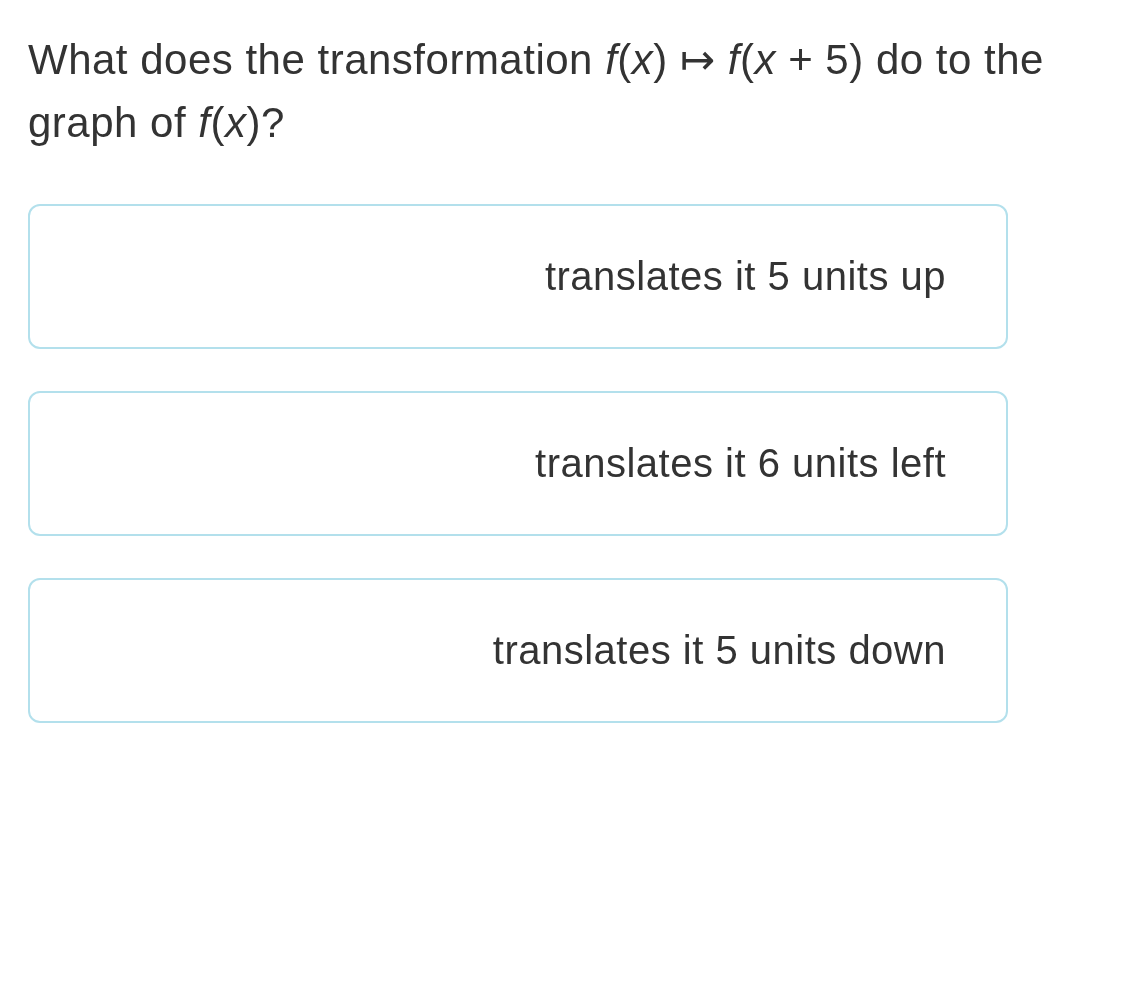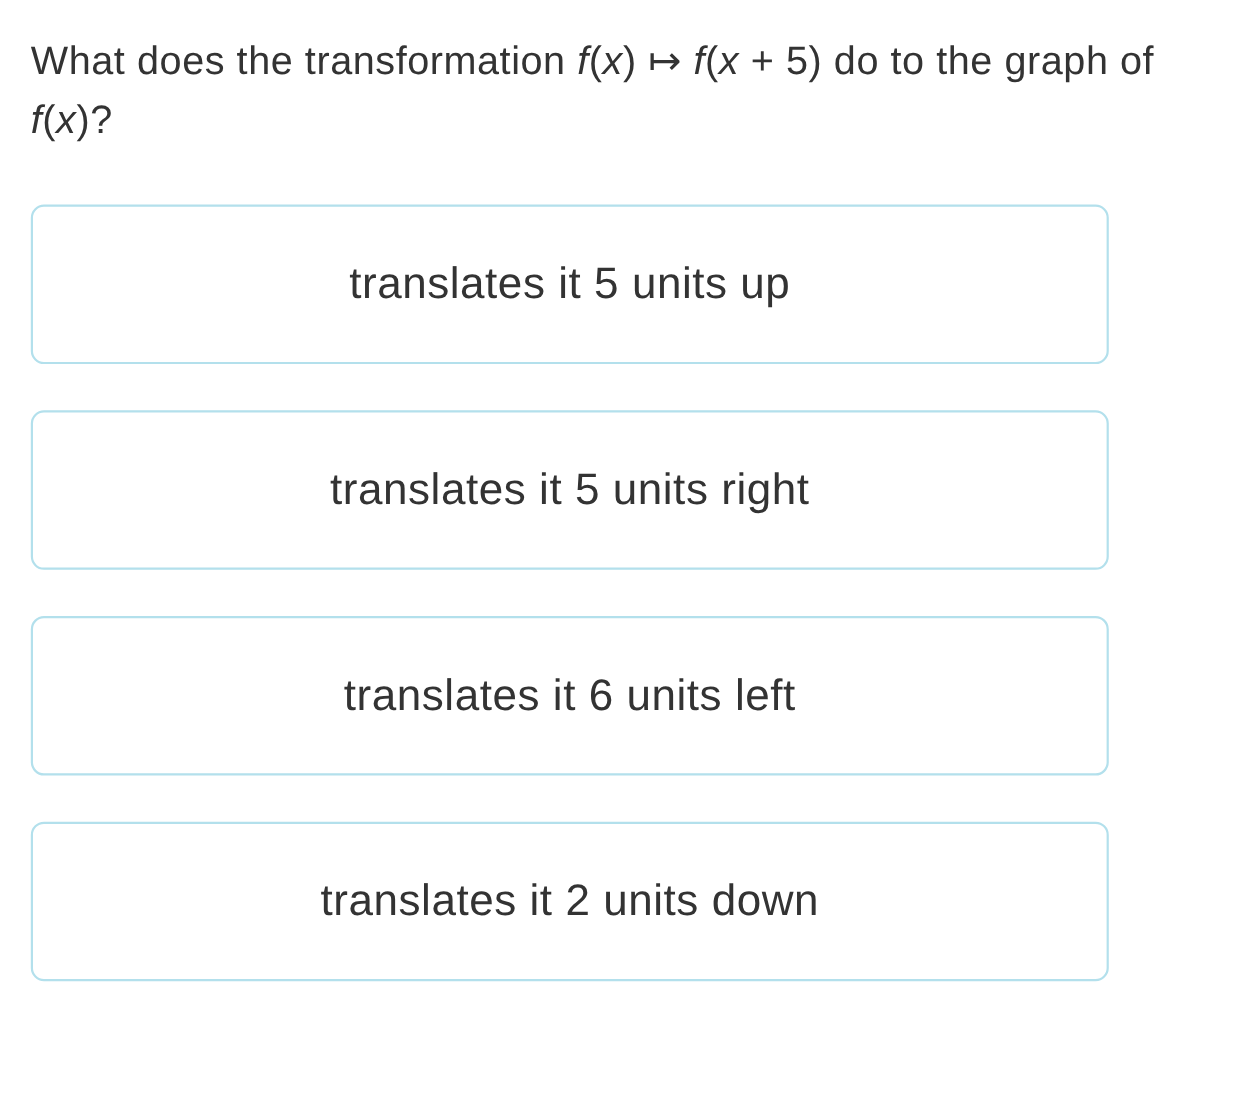--- a/index.html
+++ b/index.html
@@ -7,21 +7,21 @@
       padding: 0;
       box-sizing: border-box;
     }
     body {
       font-family: Verdana, Geneva, sans-serif;
       background: #ffffff;
       padding: 28px 20px 20px 28px;
       width: 1145px;
     }
     .question {
-      font-size: 36px;
+      font-size: 42px;
       color: #333333;
       line-height: 1.5;
       margin-bottom: 50px;
       letter-spacing: 0.5px;
     }
     .question .fx {
       font-style: italic;
     }
     .options {
       display: flex;
@@ -31,37 +31,34 @@
     }
     .option {
       border: 2px solid #b3e0ec;
       border-radius: 12px;
       padding: 48px 60px;
       font-size: 40px;
       color: #333333;
       background: #ffffff;
       cursor: pointer;
       letter-spacing: 0.5px;
-      text-align: center;
+      text-align: right;
       font-family: inherit;
     }
   </style>
 </head>
 <body>
 
 <div class="question">
   <span>What does the transformation </span><span class="fx">f</span><span>(</span><span class="fx">x</span><span>)</span><span> ↦ </span><span class="fx">f</span><span>(</span><span class="fx">x</span><span> + 5)</span><span> do to the graph of </span><span class="fx">f</span><span>(</span><span class="fx">x</span><span>)?</span>
 </div>
 
 <div class="options">
   <button class="option">
     <span>translates it 5 units up</span>
   </button>
   <button class="option">
-    <span>translates it 5 units right</span>
-  </button>
-  <button class="option">
     <span>translates it 6 units left</span>
   </button>
   <button class="option">
-    <span>translates it 2 units down</span>
+    <span>translates it 5 units down</span>
   </button>
 </div>
 
 </body></html>

